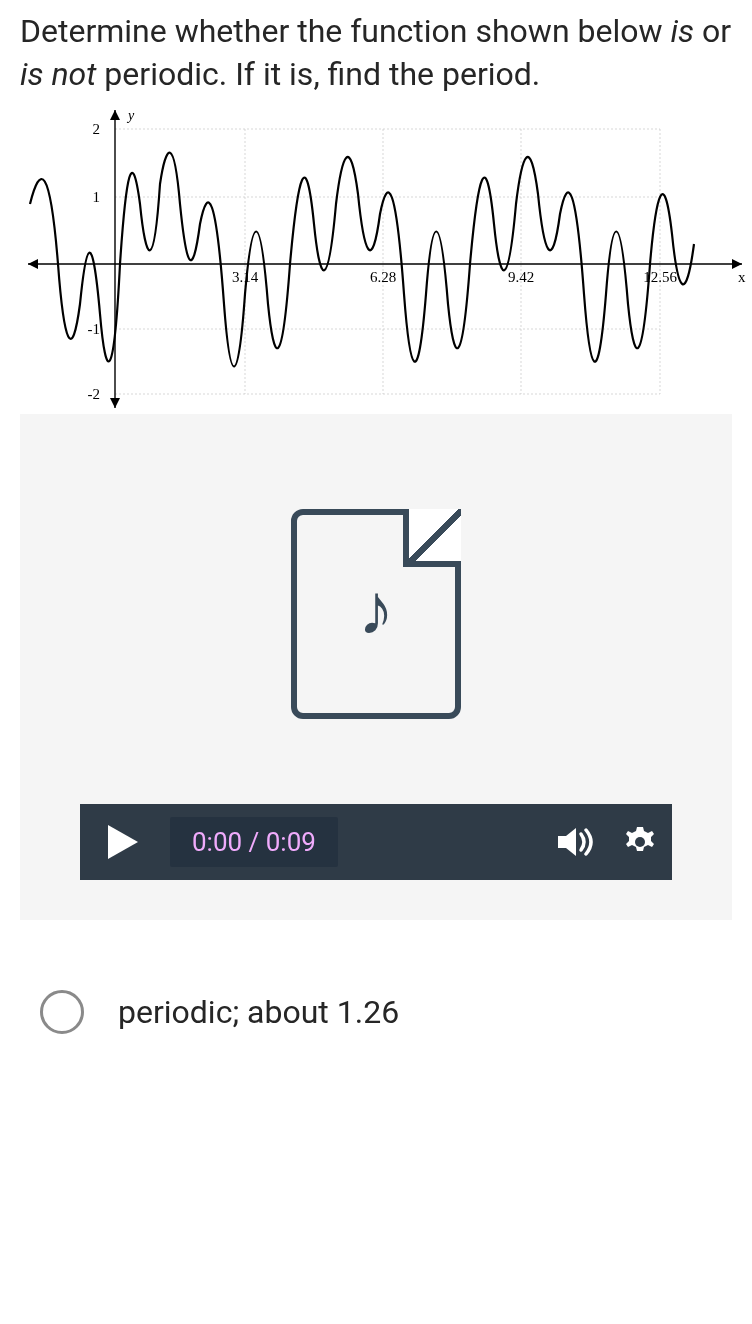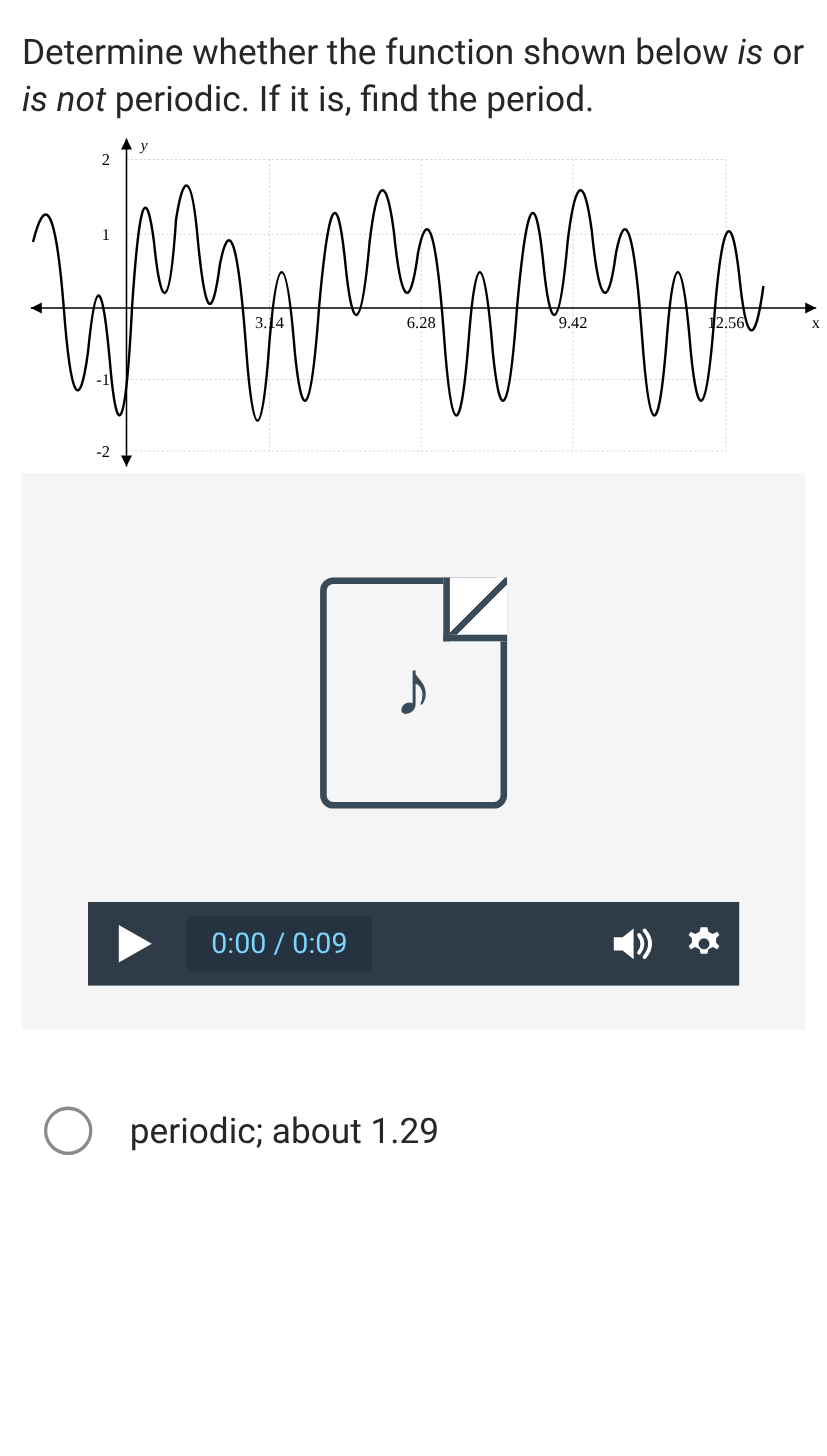--- a/index.html
+++ b/index.html
@@ -5,21 +5,21 @@
   * { box-sizing: border-box; margin: 0; padding: 0; }
   body {
     font-family: -apple-system, BlinkMacSystemFont, "Segoe UI", Roboto, sans-serif;
     background: #fff;
     width: 752px;
     color: #262626;
   }
   .question-text {
     font-size: 32px;
     line-height: 1.35;
-    padding: 26px 20px 8px 20px;
+    padding: 10px 20px 8px 20px;
     color: #262626;
   }
   .question-text em { font-style: italic; }
   .chart-area {
     width: 100%;
     height: 310px;
     background: #fff;
     position: relative;
     padding-left: 20px;
   }
@@ -86,21 +86,21 @@
   .play-btn {
     width: 86px;
     height: 100%;
     display: flex;
     align-items: center;
     justify-content: center;
     color: #fff;
   }
   .time-box {
     background: #253240;
-    color: #7dd3fc;
+    color: #f0abfc;
     font-size: 26px;
     padding: 10px 22px;
     border-radius: 2px;
     margin-left: 4px;
   }
   .spacer { flex: 1; }
   .vol-btn, .gear-btn {
     width: 64px;
     height: 100%;
     display: flex;
@@ -241,15 +241,15 @@
         <path d="M18 3 l3 0 l1 4 l4 2 l4 -2 l2 3 l-3 3 l0 4 l3 3 l-2 3 l-4 -2 l-4 2 l-1 4 l-3 0 l-3 0 l-1 -4 l-4 -2 l-4 2 l-2 -3 l3 -3 l0 -4 l-3 -3 l2 -3 l4 2 l4 -2 l1 -4 z" fill="#fff"></path>
         <circle cx="18" cy="18" r="5" fill="#2f3b47"></circle>
       </svg>
     </div>
   </div>
 </div>
 
 <div class="options">
   <div class="option">
     <div class="radio"></div>
-    <div class="option-label">periodic; about 1.29</div>
+    <div class="option-label">periodic; about 1.26</div>
   </div>
 </div>
 
 </body></html>

